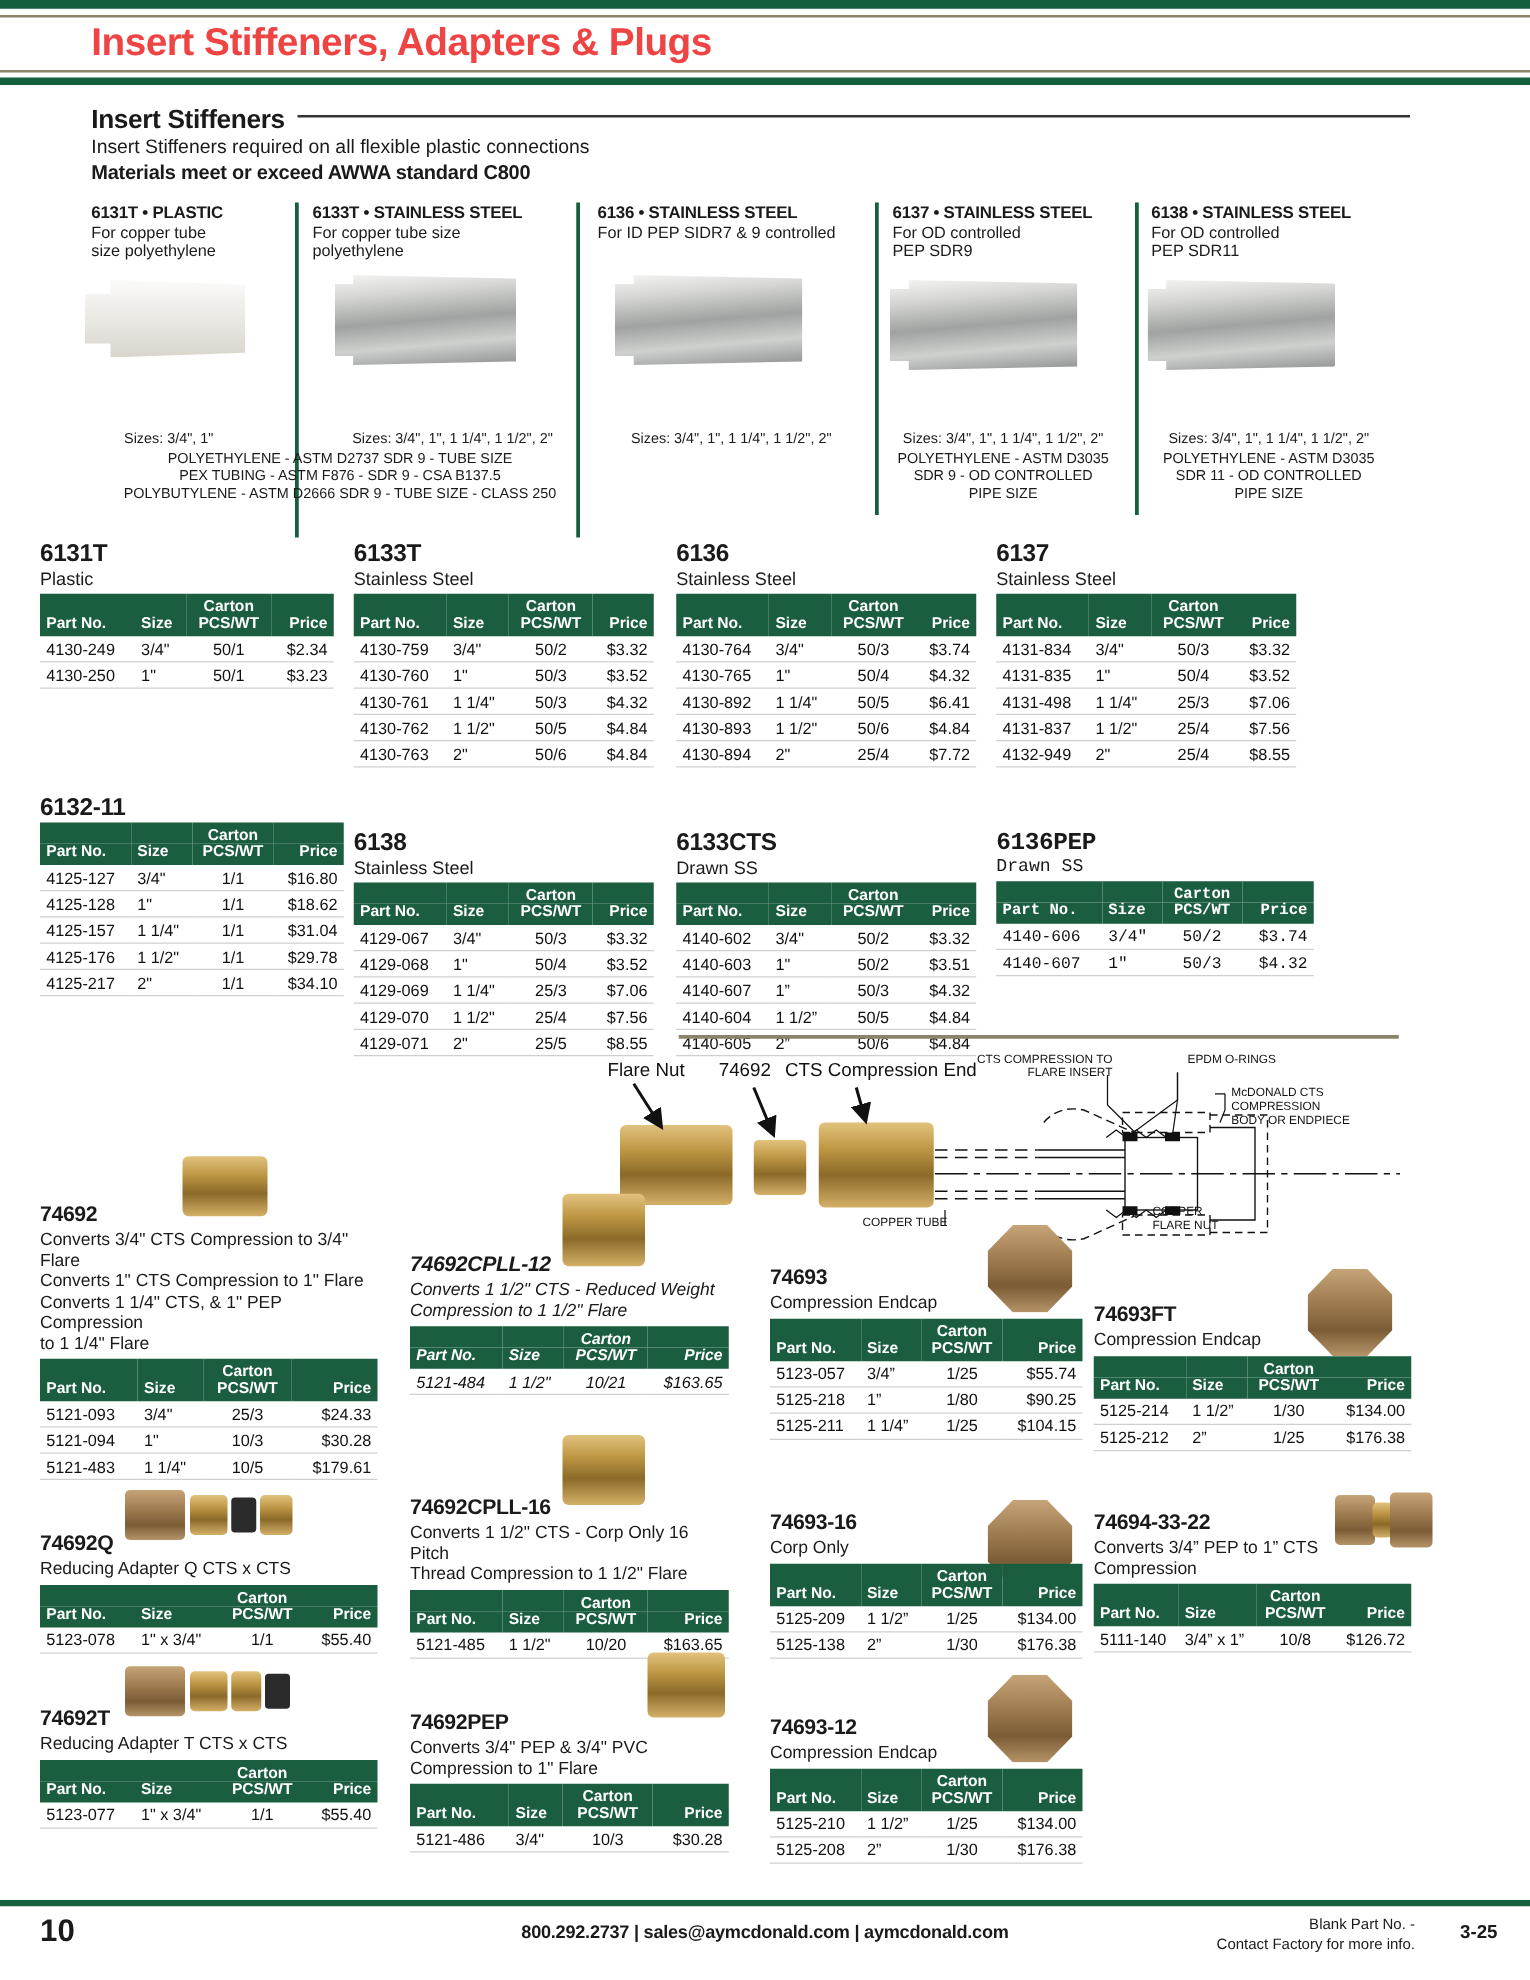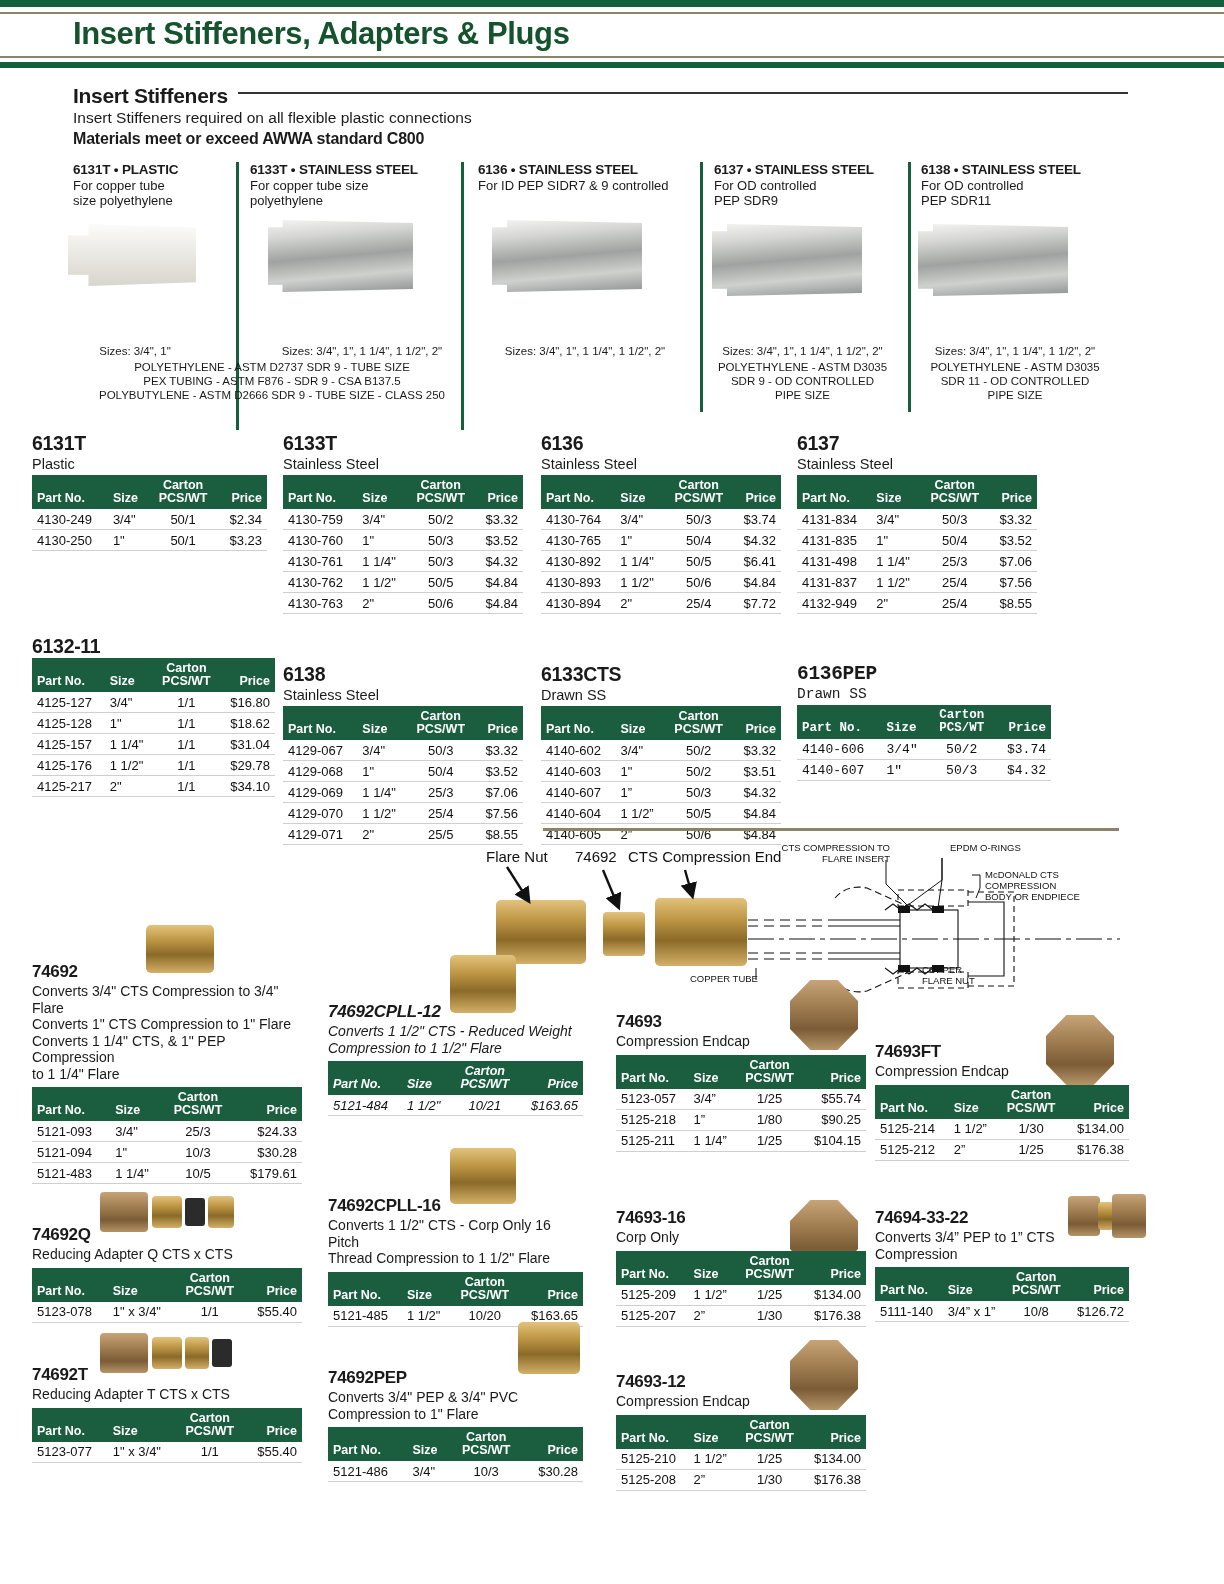--- a/index.html
+++ b/index.html
@@ -19,21 +19,21 @@
     position: relative;
     border-top: 2px solid #8a8468;
     border-bottom: 2px solid #8a8468;
     height: 46px;
     margin-top: 5px;
   }
   .header-title {
     position: absolute; left: 73px; top: 2px;
     font-size: 31px; font-weight: bold;
     letter-spacing: -0.4px;
-    color: #14532d;
+    color: #ef4444;
     white-space: nowrap;
   }
   .under-rule { height: 6px; background: #15603c; margin-top: 4px; }
 
   
   .sec-wrap { position: relative; margin-top: 16px; padding-left: 73px; }
   .sec-title {
     display: inline-block;
     font-size: 21px; font-weight: bold; letter-spacing: -0.3px;
     vertical-align: middle;
@@ -933,21 +933,21 @@
           </tr>
         </thead>
         <tbody>
           <tr>
             <td class="">5125-209</td>
             <td class="">1 1/2”</td>
             <td class="c">1/25</td>
             <td class="r">$134.00</td>
           </tr>
           <tr>
-            <td class="">5125-207</td>
+            <td class="">5125-138</td>
             <td class="">2”</td>
             <td class="c">1/30</td>
             <td class="r">$176.38</td>
           </tr>
         </tbody>
       </table>
   </div>
 
   <div class="bronze octa" style="position:absolute; left:790px; top:1340px; width:68px; height:70px;"></div>
   <div class="block" style="left:616px; top:1372px; width:250px;">
@@ -1048,14 +1048,24 @@
           <tr>
             <td class="">5111-140</td>
             <td class="">3/4” x 1”</td>
             <td class="c">10/8</td>
             <td class="r">$126.72</td>
           </tr>
         </tbody>
       </table>
   </div>
 
+  <div class="footer">
+    <div class="footer-rule"></div>
+    <div class="footer-inner">
+      <div class="pg-num">10</div>
+      <div class="foot-contact">800.292.2737  |  sales@aymcdonald.com  |  aymcdonald.com</div>
+      <div class="foot-right" style="white-space:pre-line;">Blank Part No. -
+Contact Factory for more info.</div>
+      <div class="foot-page">3-25</div>
+    </div>
+  </div>
 
 </div>
 
 </body></html>

